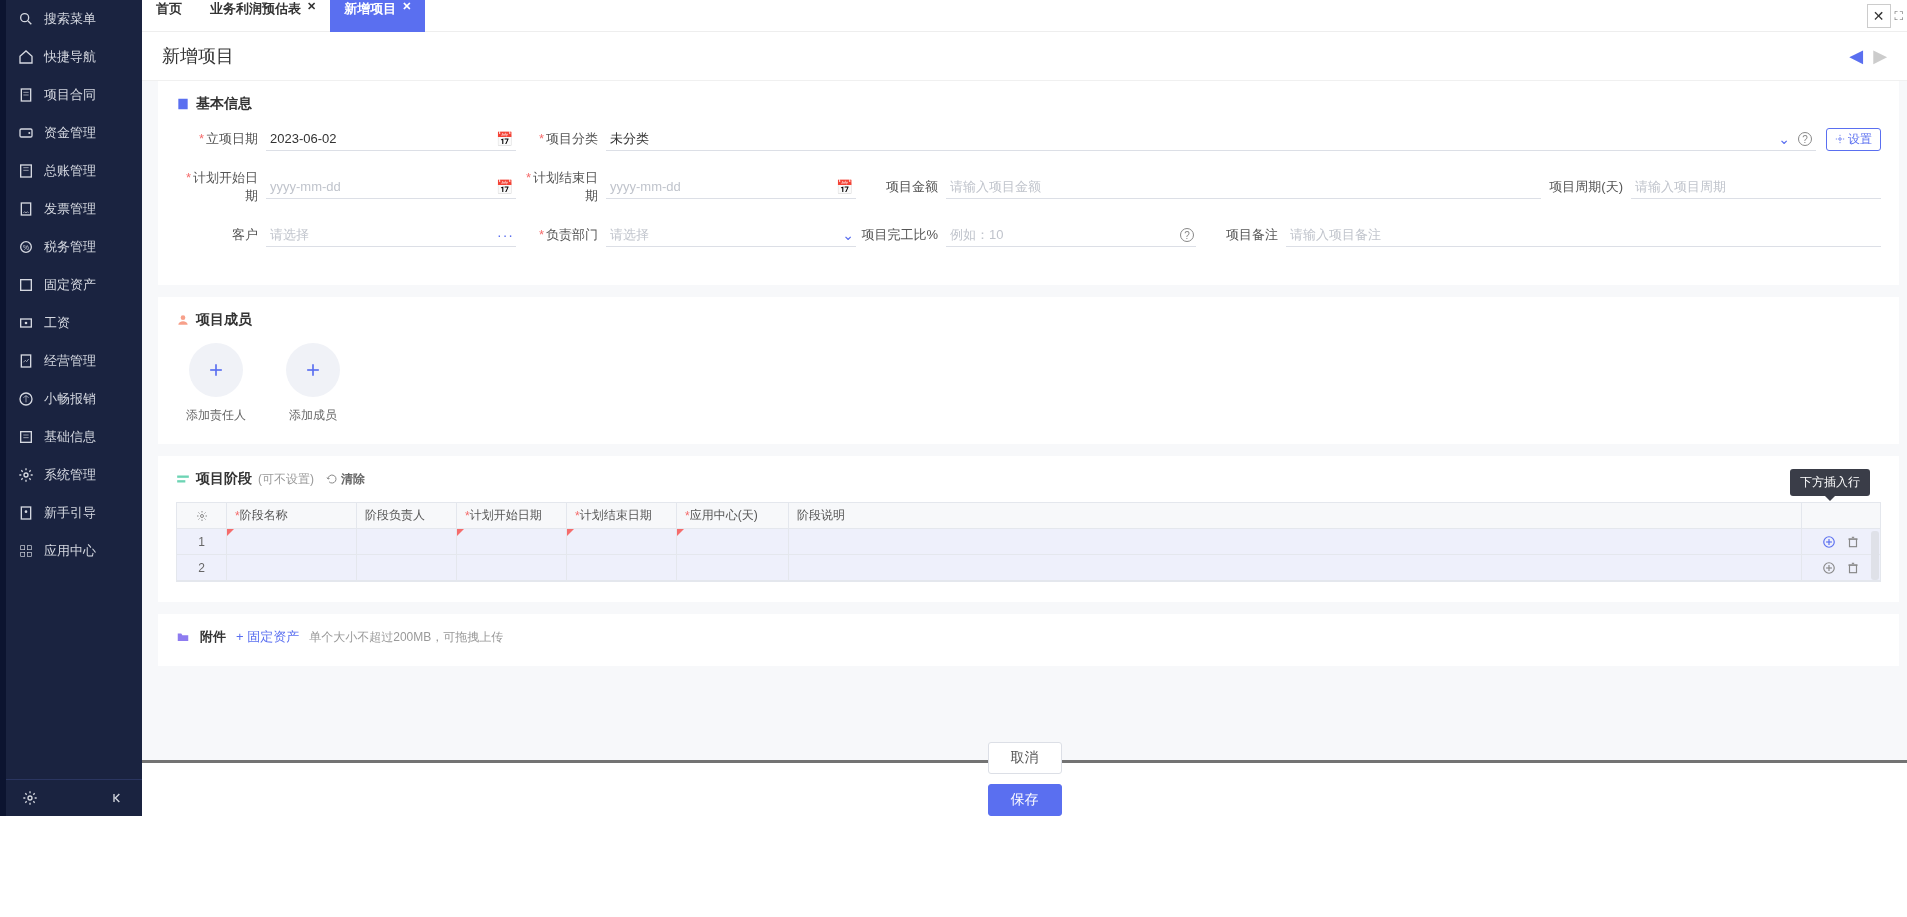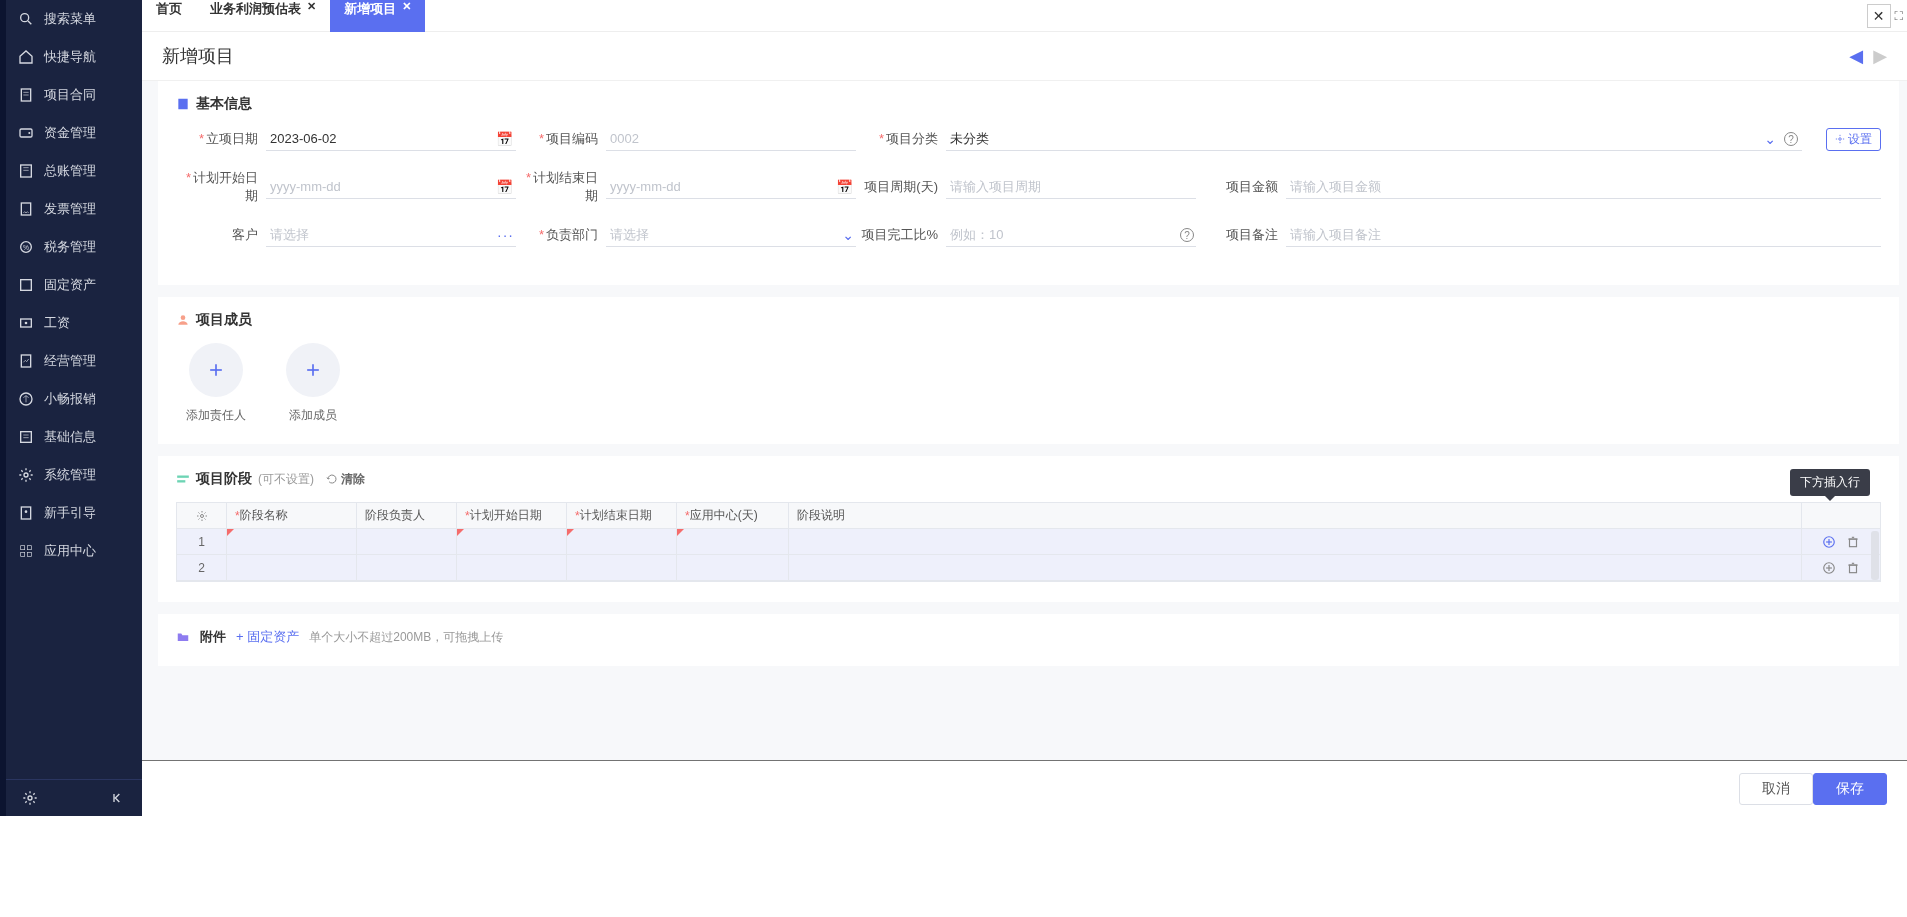--- a/index.html
+++ b/index.html
@@ -47,21 +47,21 @@
 .form-cell { display: flex; align-items: center; }
 .c1 { width: 340px; } .c2 { width: 340px; } .c3 { width: 340px; } .c4 { flex: 1; min-width: 0; }
 .lbl { width: 90px; min-width: 90px; text-align: right; padding-right: 8px; font-size: 13px; color: #555; }
 .req::before { content: "*"; color: #f56c6c; margin-right: 2px; }
 .fld { flex: 1; position: relative; }
 .inp { width: 100%; border: none; border-bottom: 1px solid #dcdfe6; padding: 4px 24px 4px 4px; font-size: 13px; color: #333; outline: none; background: transparent; }
 .inp::placeholder { color: #c0c4cc; }
 .fld-icon { position: absolute; right: 2px; top: 50%; transform: translateY(-50%); color: #5a6ff0; font-size: 14px; cursor: pointer; }
 .fld-more { position: absolute; right: 2px; top: 50%; transform: translateY(-50%); color: #5a6ff0; font-size: 14px; letter-spacing: 1px; cursor: pointer; }
 .help-ic { width: 14px; height: 14px; border: 1px solid #888; border-radius: 50%; display: inline-flex; align-items: center; justify-content: center; font-size: 10px; color: #888; margin-left: 6px; }
-.settings-btn { border: 1px solid #5a6ff0; color: #5a6ff0; background: #fff; padding: 2px 8px; border-radius: 3px; font-size: 12px; cursor: pointer; display: inline-flex; align-items: center; gap: 3px; margin-left: 24px; }
+.settings-btn { border: 1px solid #5a6ff0; color: #5a6ff0; background: #fff; padding: 2px 8px; border-radius: 3px; font-size: 12px; cursor: pointer; display: inline-flex; align-items: center; gap: 3px; margin-left: 10px; }
 
 
 .members { display: flex; gap: 40px; padding-left: 10px; }
 .member-add { display: flex; flex-direction: column; align-items: center; gap: 10px; }
 .add-circle { width: 54px; height: 54px; border-radius: 50%; background: #f0f2f7; display: flex; align-items: center; justify-content: center; cursor: pointer; }
 .add-circle svg { width: 20px; height: 20px; stroke: #5a6ff0; }
 .member-lbl { font-size: 12px; color: #666; }
 
 
 .stage-table { width: 100%; border: 1px solid #e4e7ed; font-size: 12px; position: relative; }
@@ -82,21 +82,21 @@
 .tooltip { position: absolute; right: 10px; top: -34px; background: #3a3d48; color: #fff; font-size: 12px; padding: 5px 10px; border-radius: 3px; white-space: nowrap; z-index: 5; }
 .tooltip::after { content: ""; position: absolute; bottom: -5px; left: 50%; margin-left: -5px; border-left: 5px solid transparent; border-right: 5px solid transparent; border-top: 5px solid #3a3d48; }
 .scroll-bar { position: absolute; right: 1px; top: 28px; bottom: 1px; width: 8px; background: #dfe1e8; border-radius: 3px; }
 
 
 .attach-line { display: flex; align-items: center; gap: 10px; font-size: 13px; }
 .attach-add { color: #5a6ff0; cursor: pointer; }
 .attach-hint { color: #999; font-size: 12px; }
 
 
-.footer { height: 56px; border-top: 1px solid #737373; background: #fff; display: flex; align-items: center; justify-content: flex-end; padding: 0 20px; gap: 0; }
+.footer { height: 56px; border-top: 3px solid #737373; background: #fff; display: flex; align-items: center; justify-content: flex-end; padding: 0 20px; gap: 10px; flex-direction: column; }
 .btn { padding: 6px 22px; border-radius: 3px; font-size: 14px; cursor: pointer; }
 .btn-default { background: #fff; border: 1px solid #dcdfe6; color: #555; }
 .btn-primary { background: #5a6ff0; border: 1px solid #5a6ff0; color: #fff; }
 
 
 .content .card:first-child { margin-top: 0; }
 .page-head-wrap { background: #fff; border-bottom: 1px solid #f0f0f0; }
 
 </style>
 </head>
@@ -291,24 +291,20 @@
               <rect x="4" y="3" width="16" height="18" fill="#5a6ff0"></rect>
             </svg>
             <span>基本信息</span>
           </div>
 
         <div class="form-row">
           <div class="form-cell c1">
               <span class="lbl req">立项日期</span>
               <div class="fld"><input class="inp" value="2023-06-02" style=""><span class="fld-icon">📅</span></div>
             </div>
-          <div class="form-cell c2">
-              <span class="lbl req">项目编码</span>
-              <div class="fld"><input class="inp" placeholder="0002" style=""></div>
-            </div>
           <div class="form-cell c4">
               <span class="lbl req">项目分类</span>
               <div class="fld" style="display:flex;align-items:center;">
                 <input class="inp" style="flex: 1 1 0%;" value="未分类">
                 <span class="fld-icon" style="right:26px;color:#5a6ff0">⌄</span>
                 <span class="help-ic" style="position:absolute;right:4px;top:50%;transform:translateY(-50%)">?</span>
               </div>
               <button class="settings-btn">
                 <svg width="10" height="10" viewBox="0 0 24 24">
                   <circle cx="12" cy="12" r="3" fill="none" stroke="#5a6ff0" stroke-width="2"></circle>
@@ -321,27 +317,27 @@
 
         <div class="form-row">
           <div class="form-cell c1">
               <span class="lbl req">计划开始日期</span>
               <div class="fld"><input class="inp" placeholder="yyyy-mm-dd" style=""><span class="fld-icon">📅</span></div>
             </div>
           <div class="form-cell c2">
               <span class="lbl req">计划结束日期</span>
               <div class="fld"><input class="inp" placeholder="yyyy-mm-dd" style=""><span class="fld-icon">📅</span></div>
             </div>
+          <div class="form-cell c4">
+              <span class="lbl">项目金额</span>
+              <div class="fld"><input class="inp" placeholder="请输入项目金额" style=""></div>
+            </div>
           <div class="form-cell c3">
               <span class="lbl">项目周期(天)</span>
               <div class="fld"><input class="inp" placeholder="请输入项目周期" style=""></div>
-            </div>
-          <div class="form-cell c4">
-              <span class="lbl">项目金额</span>
-              <div class="fld"><input class="inp" placeholder="请输入项目金额" style=""></div>
             </div>
         </div>
 
         <div class="form-row">
           <div class="form-cell c1">
               <span class="lbl">客户</span>
               <div class="fld"><input class="inp" placeholder="请选择" style=""><span class="fld-more">···</span></div>
             </div>
           <div class="form-cell c2">
               <span class="lbl req">负责部门</span>

